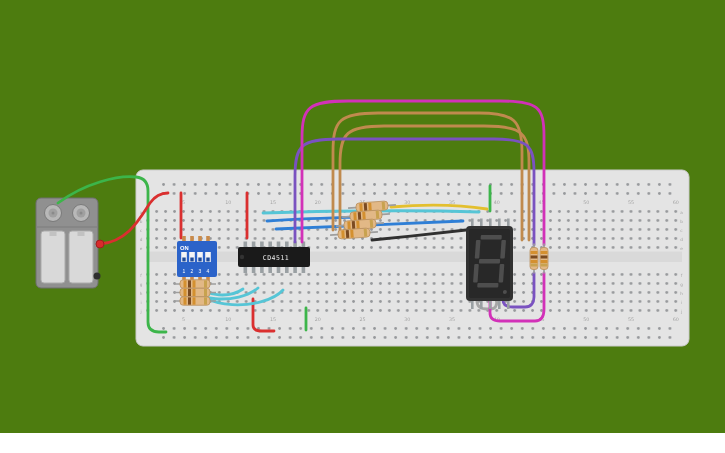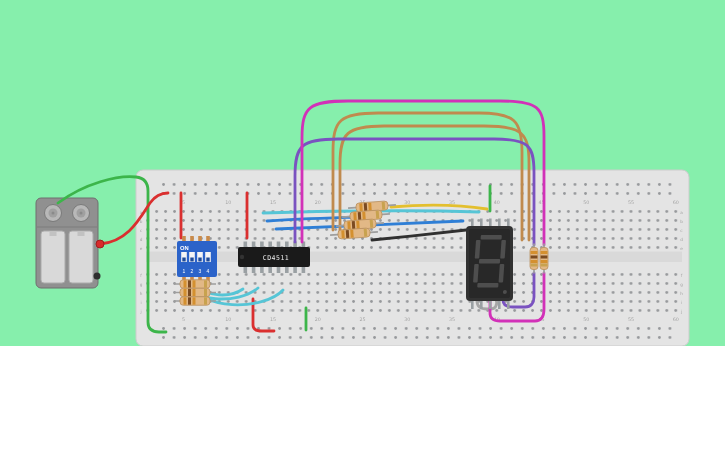--- a/index.html
+++ b/index.html
@@ -1,16 +1,16 @@
 <!DOCTYPE html>
 <html><head>
 <meta charset="utf-8">
 <style>
   html,body { margin:0; padding:0; background:#ffffff; font-family:"Liberation Sans", sans-serif; }
-  .stage { position:relative; width:725px; height:346px; background:#86efac; overflow:hidden; }
+  .stage { position:relative; width:725px; height:433px; background:#4d7c0f; overflow:hidden; }
   svg text { user-select:none; }
   .bb-body { stroke:#cccccc; stroke-width:1; }
   .bb-num { font-size:4.8px; text-anchor:middle; font-family:"DejaVu Sans", sans-serif; }
   .bb-letter { font-size:4.2px; text-anchor:middle; font-family:"DejaVu Sans", sans-serif; }
   .wire path { fill:none; stroke-width:2.8; stroke-linecap:round; stroke-linejoin:round; }
   .dip-on { font-size:5.8px; font-weight:bold; fill:#ffffff; font-family:"Liberation Sans", sans-serif; }
   .dip-num { font-size:5px; fill:#ffffff; text-anchor:middle; font-family:"Liberation Sans", sans-serif; }
   .dip-slot { fill:#1e4a99; }
   .ic-label { font-size:6.5px; text-anchor:middle; font-family:"DejaVu Sans Mono", monospace; letter-spacing:0.5px; }
   .cell-nub { fill:#c2c2c2; }

